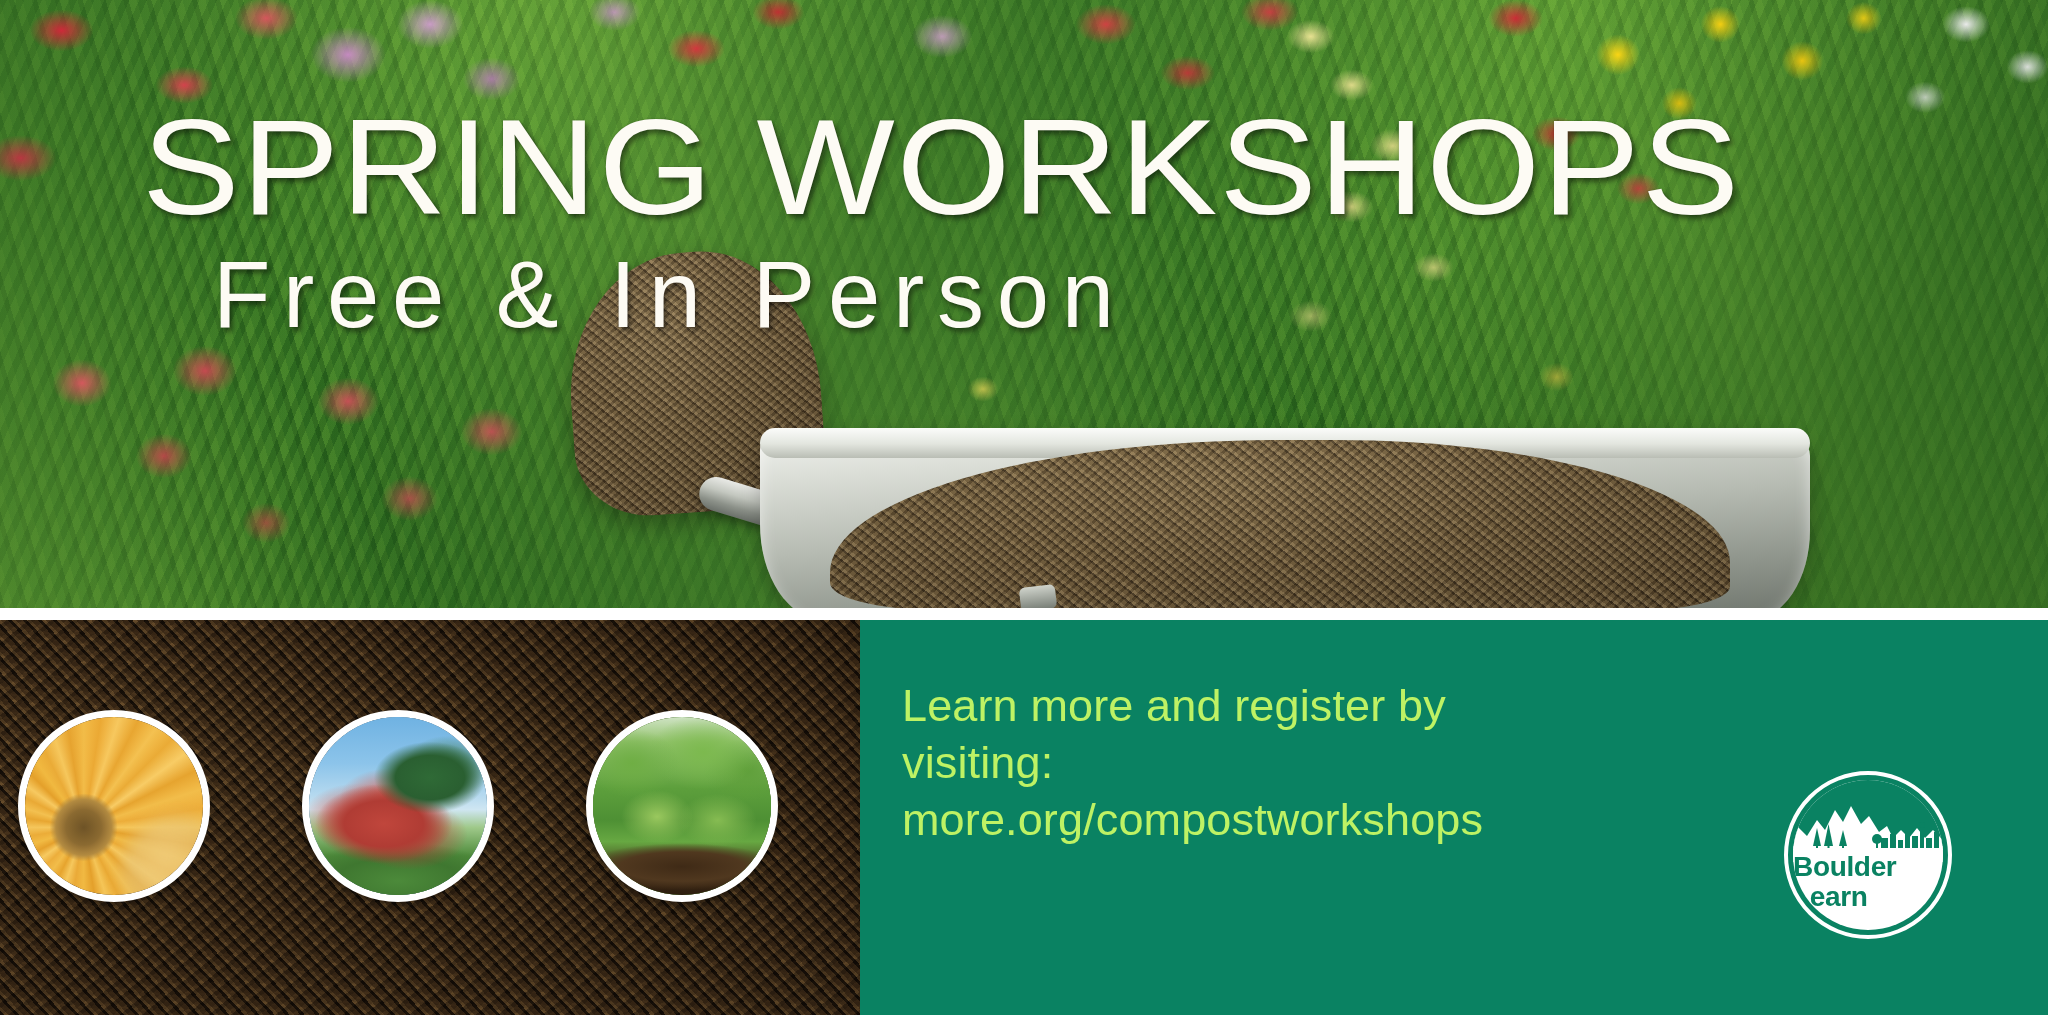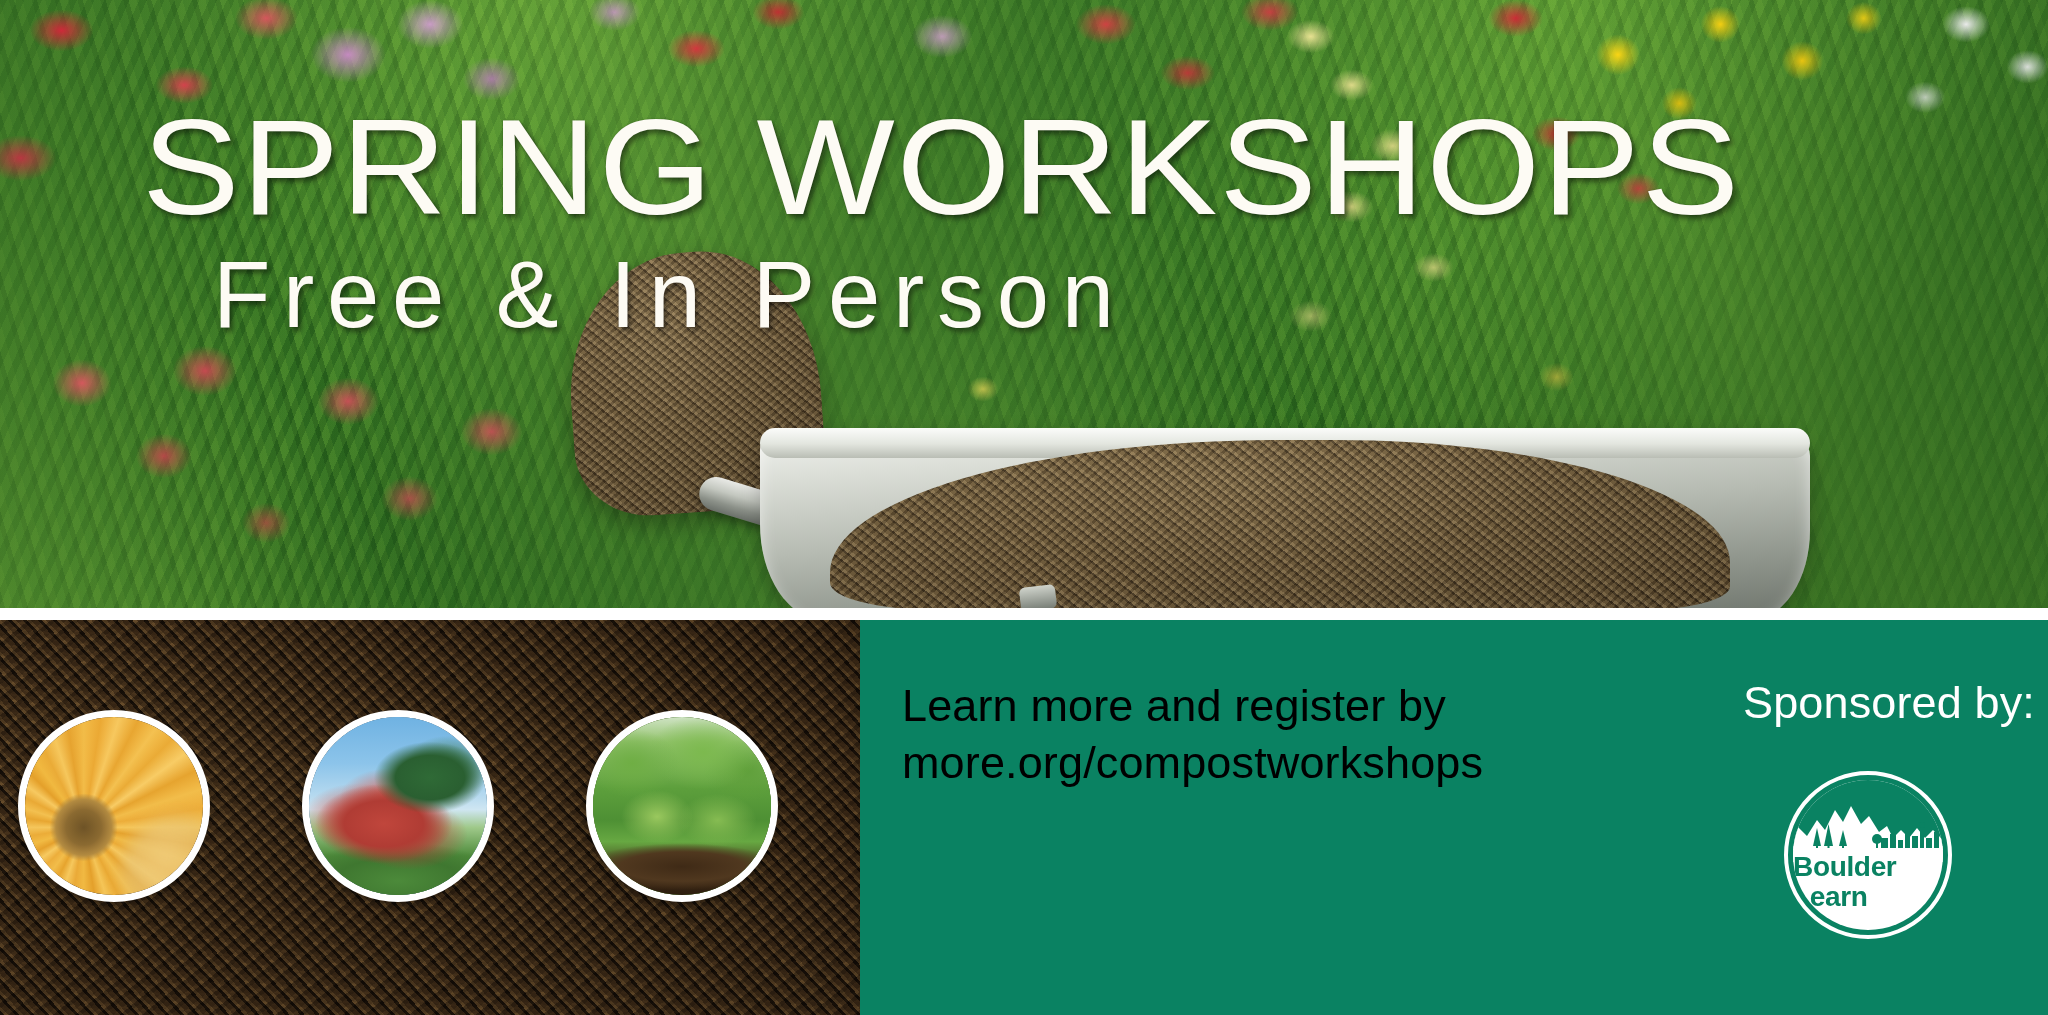--- a/index.html
+++ b/index.html
@@ -300,21 +300,21 @@
     position: absolute;
     left: 860px; top: 0;
     width: 1188px; height: 395px;
     background: #0a8262;
   }
 
   .learn-text {
     position: absolute;
     left: 42px; top: 57px;
     width: 700px;
-    color: #000000;
+    color: #bef264;
     font-family: "Liberation Sans", sans-serif;
     font-size: 45px;
     font-weight: 300;
     line-height: 1.27;
     letter-spacing: .003em;
   }
   .learn-text .ln { display: block; white-space: nowrap; }
 
   .sponsor-label {
     position: absolute;
@@ -386,24 +386,24 @@
     </div>
   </div>
 
   <div class="bottom">
 
     <div class="soil-panel"></div>
 
     <div class="green-panel">
       <div class="learn-text">
         <span class="ln">Learn more and register by</span>
+        <span class="ln">visiting:</span>
         <span class="ln">more.org/compostworkshops</span>
       </div>
 
-      <div class="sponsor-label">Sponsored by:</div>
     </div>
 
   </div>
 
   <div class="photo-circle pc-1">
     <div class="pc-fill img-sunflower"></div>
   </div>
   <div class="photo-circle pc-2">
     <div class="pc-fill img-autumn"></div>
   </div>

